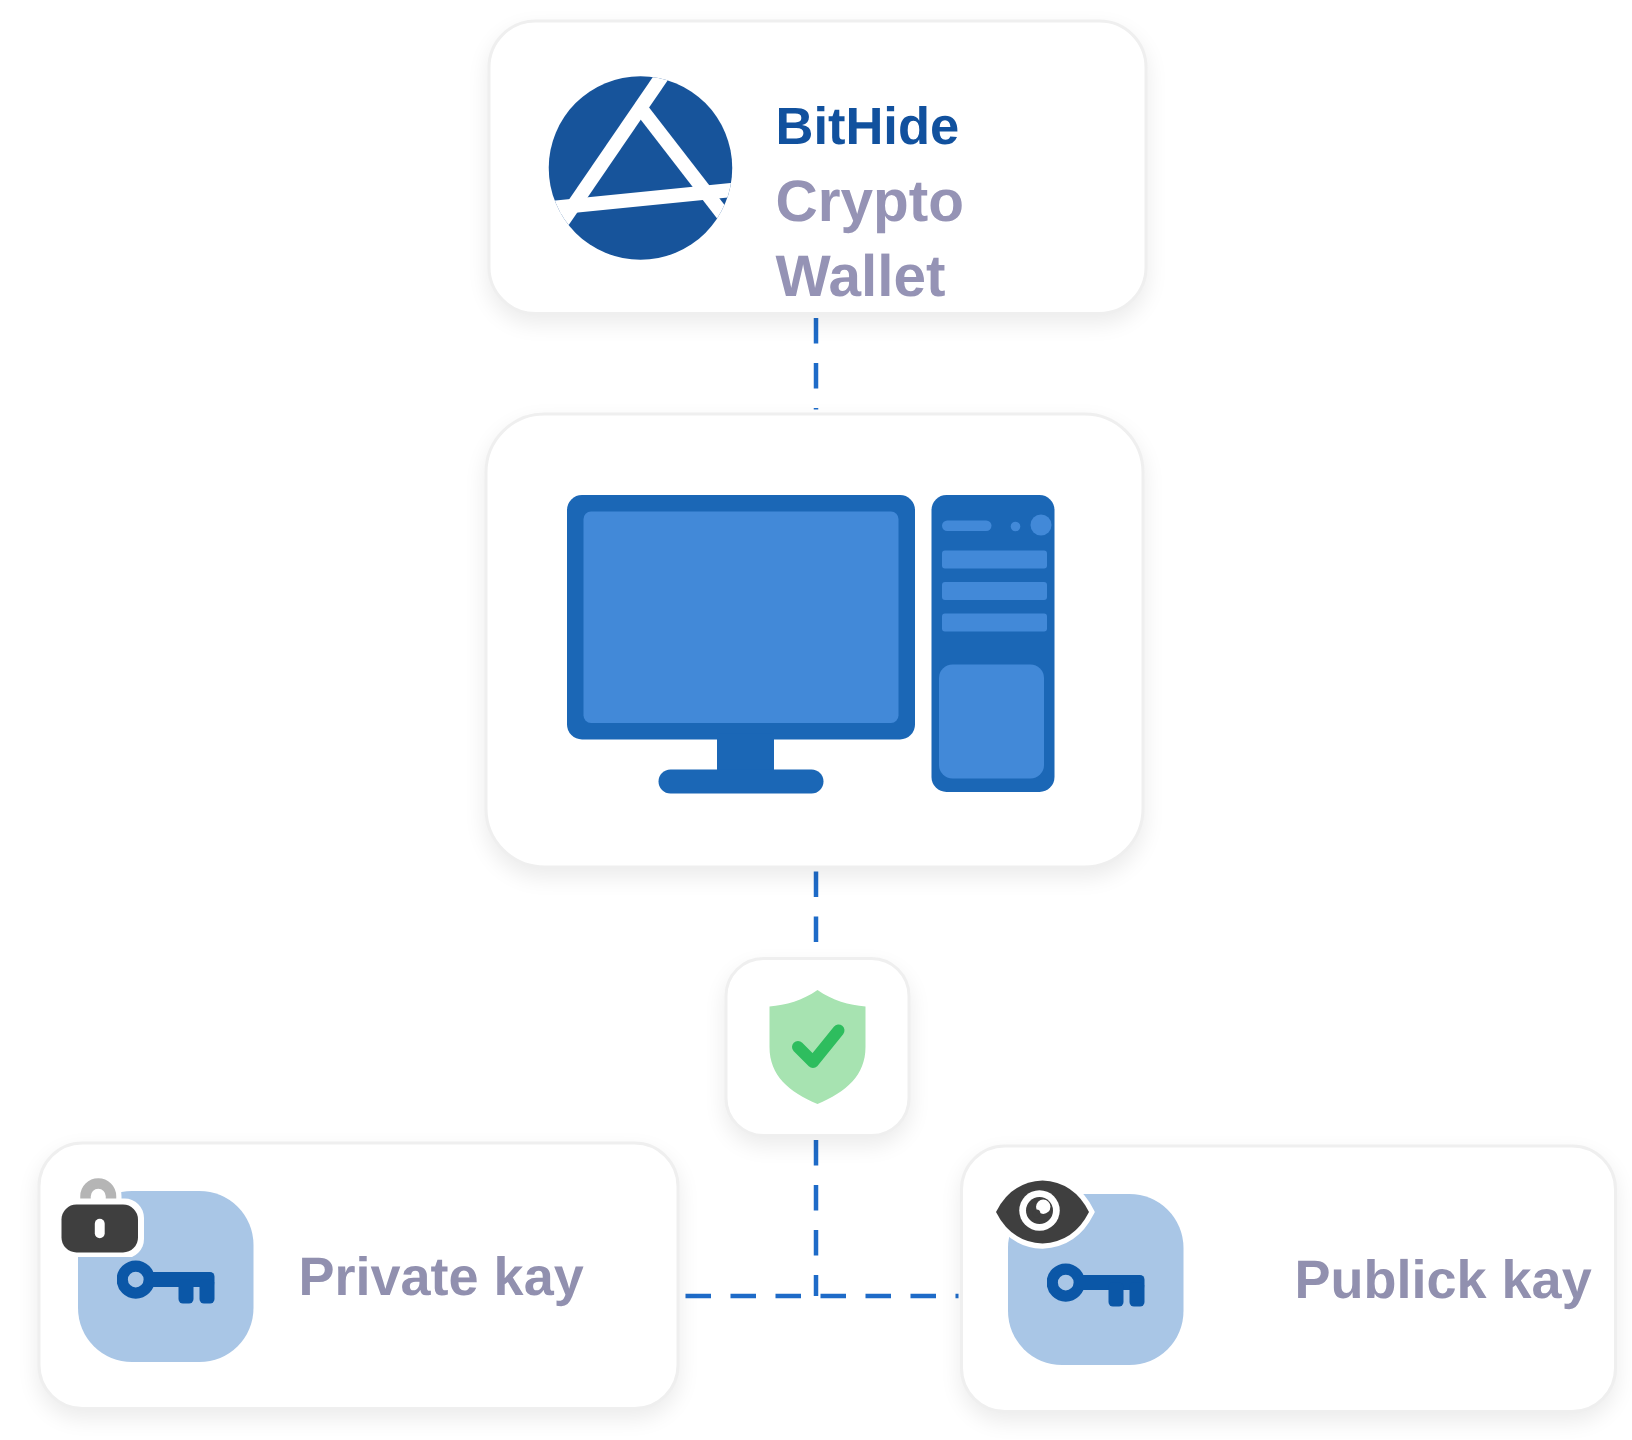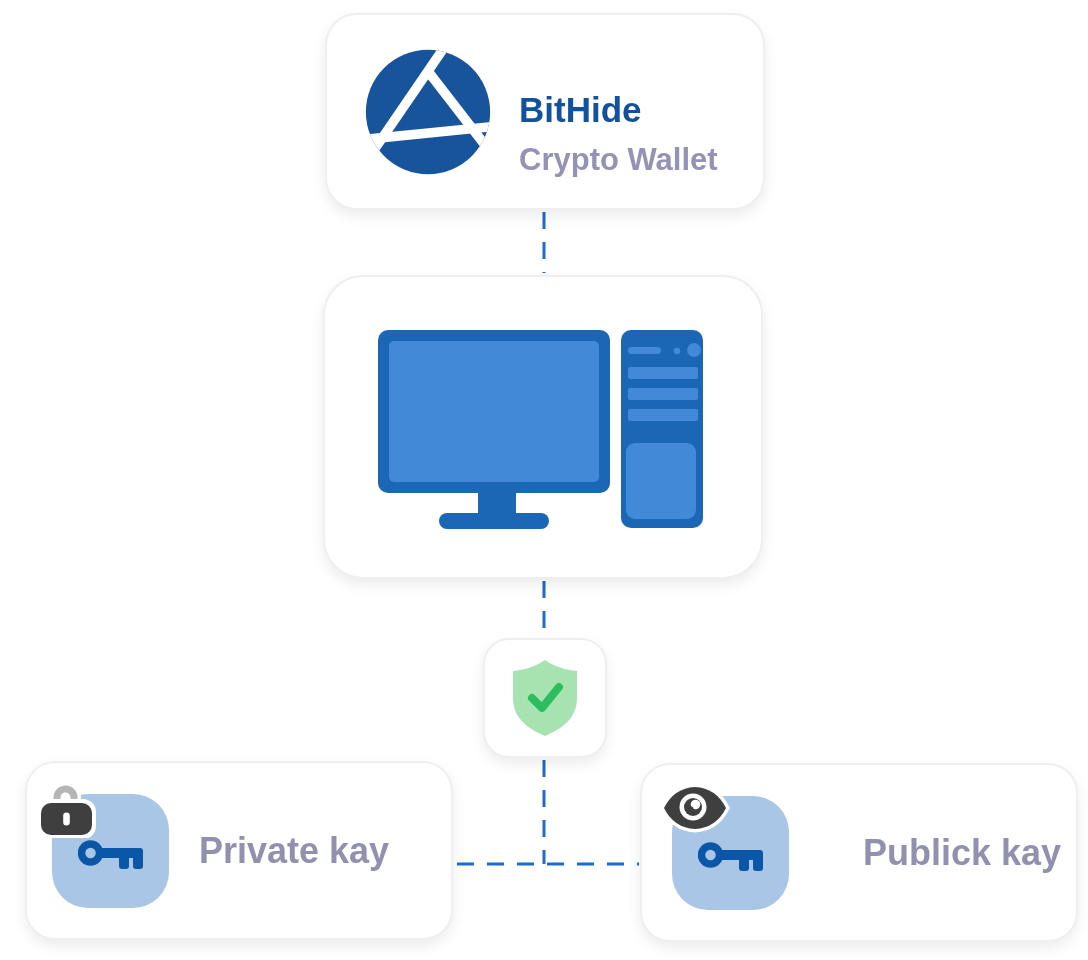--- a/index.html
+++ b/index.html
@@ -10,21 +10,21 @@
   svg.connectors{position:absolute;left:0;top:0;width:1088px;height:960px;}
   .card{
     position:absolute;background:var(--card-bg,#fff);
     border:2px solid var(--card-border,#efefef);
     box-shadow:0 6px 14px rgba(0,0,0,0.08);
     box-sizing:border-box;display:flex;align-items:center;
   }
   .wallet-card{left:325px;top:13px;width:440px;height:197px;border-radius:32px;padding-left:36px;}
   .wallet-text{margin-left:26px;line-height:50px;margin-top:47px;}
   .brand-name{font-size:35px;font-weight:bold;color:var(--text-blue);}
-  .brand-sub{font-size:31px;font-weight:bold;color:var(--text-purple);}
+  .brand-sub{font-size:39px;font-weight:bold;color:var(--text-purple);}
   .computer-card{left:323px;top:275px;width:440px;height:304px;border-radius:40px;}
   .shield-card{left:483px;top:638px;width:124px;height:120px;border-radius:26px;justify-content:center;}
   .key-card{top:761px;width:428px;height:179px;border-radius:30px;padding-left:25px;text-align:right;}
   .key-card.private{left:25px;}
   .key-card.public{left:640px;top:763px;width:438px;padding-left:30px;gap:44px;}
   .key-square{
     position:relative;width:117px;height:114px;border-radius:36px;
     background:var(--key-square);flex:0 0 auto;
     display:flex;align-items:center;justify-content:center;
   }

